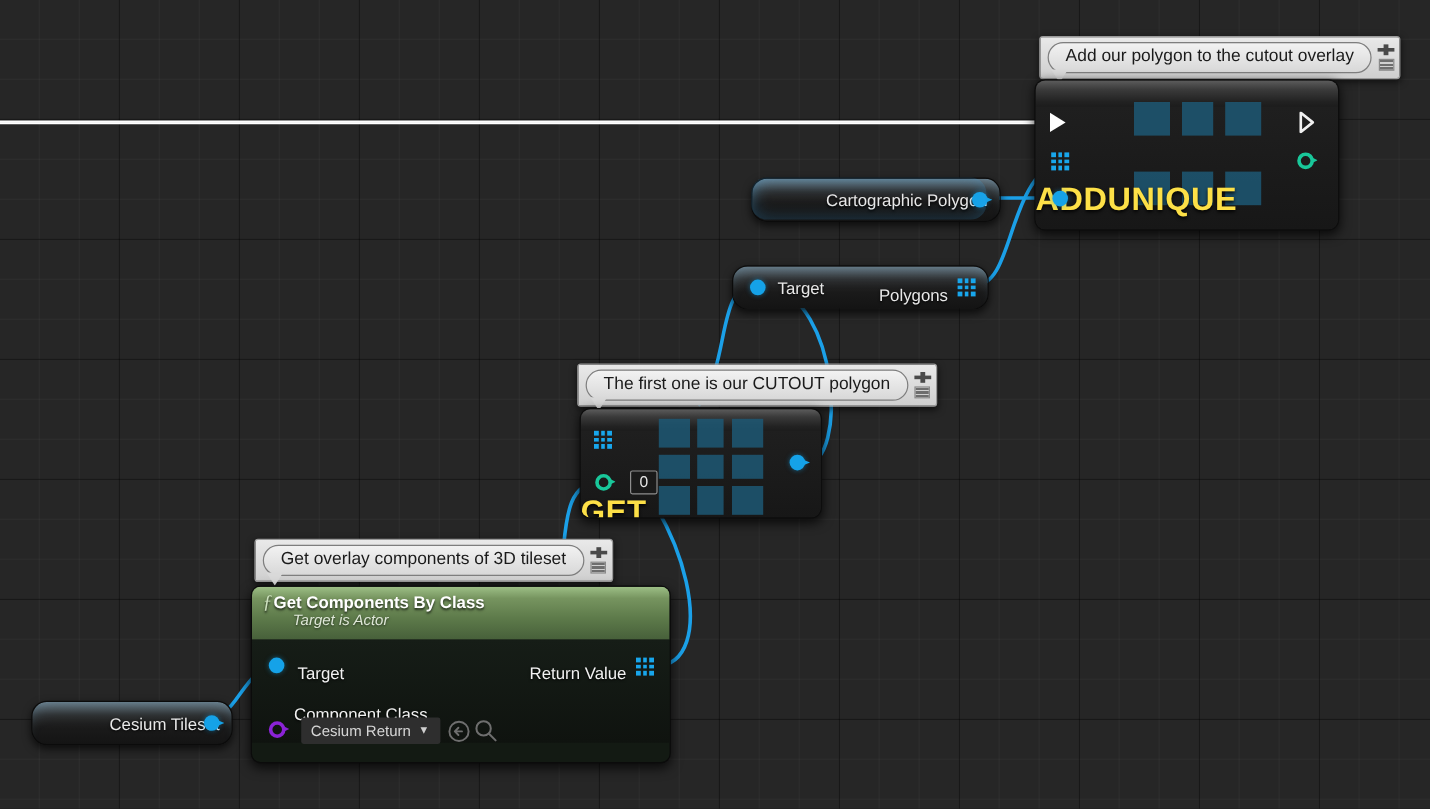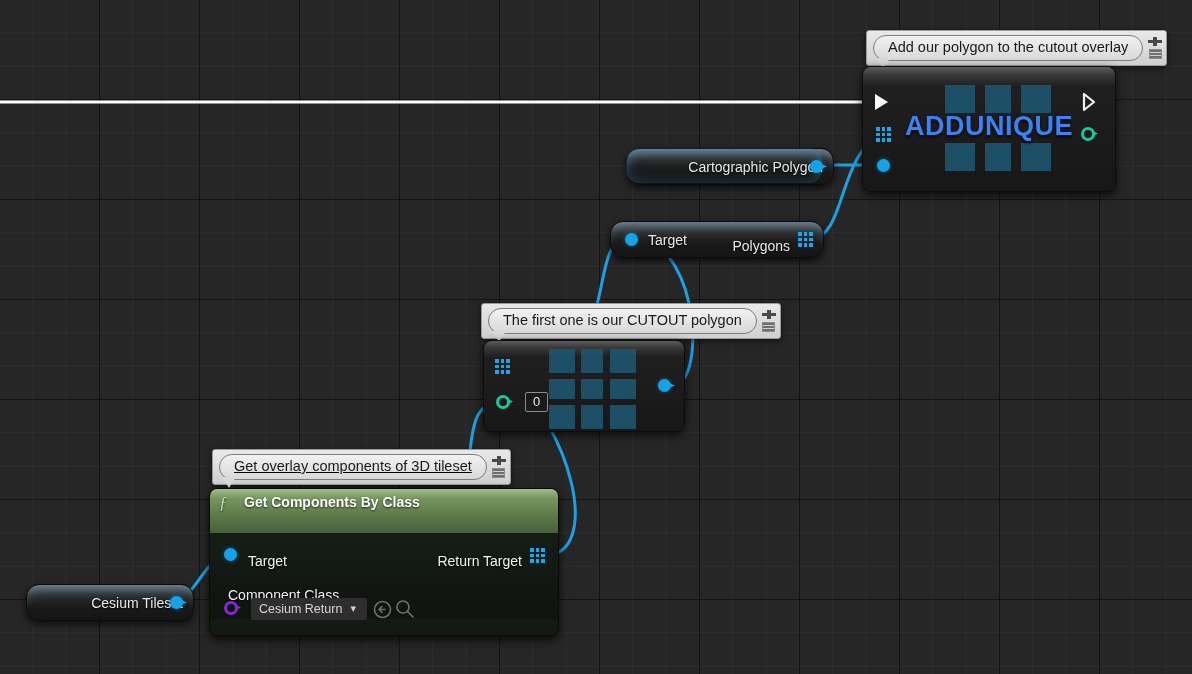--- a/index.html
+++ b/index.html
@@ -25,41 +25,41 @@
     border:1px solid #0d0d0d;overflow:hidden;}
 
   
   .bignode{background:#1c1c1c;}
   .bignode .topsheen{position:absolute;left:0;right:0;top:0;height:22px;
     background:linear-gradient(to bottom,#5c5c5c 0%,#3a3a3a 35%,#222 80%,#1c1c1c 100%);}
   .bignode .body{position:absolute;left:0;right:0;top:22px;bottom:0;
     background:linear-gradient(to bottom,#1f1f1f,#171717);}
   .watermark{position:absolute;inset:0;overflow:hidden;pointer-events:none;}
   .wm-cell{position:absolute;background:#1d5874;opacity:.85;}
-  .bigtitle{position:absolute;left:0;right:0;text-align:center;
-    font-weight:bold;color:#3b82f6;letter-spacing:.5px;
-    text-shadow:0 2px 3px rgba(0,0,0,.9);}
+  .bigtitle{position:absolute;left:0;right:0;text-align:left;
+    font-weight:bold;color:#fde047;letter-spacing:.5px;
+    text-shadow:0 2px 3px rgba(0,0,0,.9);margin-top:40px;}
 
   
   .pill{position:absolute;border-radius:13px;border:1px solid #0b0b0b;
     background:linear-gradient(to bottom,#4e4e4e 0%,#2a2a2a 30%,#1a1a1a 62%,#141414 100%);
     box-shadow:0 3px 7px rgba(0,0,0,.7),
       inset 0 14px 14px -12px rgba(150,215,255,.55);
     display:flex;align-items:center;color:#e8e8e8;font-size:14px;
     white-space:nowrap;}
   .pill .lbl{text-shadow:0 1px 2px #000;}
 
   
   .fnode{position:absolute;border-radius:8px;border:1px solid #0b0b0b;
     background:#131a13;box-shadow:0 4px 10px rgba(0,0,0,.75);overflow:hidden;}
   .fhead{position:relative;height:44px;
     background:linear-gradient(to bottom,#9dbf86 0%,#76945f 22%,#5d7a4a 60%,#47603a 100%);
     padding:5px 10px 0 10px;box-sizing:border-box;}
   .fhead .ftitle{color:#fff;font-size:14px;font-weight:bold;
-    text-shadow:0 1px 2px rgba(0,0,0,.7);margin-left:24px;line-height:16px;}
+    text-shadow:0 1px 2px rgba(0,0,0,.7);margin-left:8px;line-height:16px;}
   .fhead .fsub{color:#dfe8d8;font-size:12.5px;font-style:italic;
     text-shadow:0 1px 2px rgba(0,0,0,.6);margin-left:24px;line-height:15px;}
   .ficon{position:absolute;left:9px;top:5px;color:#cfe3c0;font-size:16px;
     font-style:italic;font-family:"Liberation Serif",serif;
     text-shadow:0 1px 2px rgba(0,0,0,.8);}
   .fbody{position:relative;background:linear-gradient(to bottom,#161d17,#0f130f);
     height:86px;}
   .frow{position:absolute;color:#f2f2f2;font-size:14px;text-shadow:0 1px 2px #000;}
 
   
@@ -238,20 +238,21 @@
       <span class="wm-cell" style="left:65px;top:8px;width:26px;height:24px;"></span>
       <span class="wm-cell" style="left:97px;top:8px;width:22px;height:24px;"></span>
       <span class="wm-cell" style="left:126px;top:8px;width:26px;height:24px;"></span>
       <span class="wm-cell" style="left:65px;top:38px;width:26px;height:20px;"></span>
       <span class="wm-cell" style="left:97px;top:38px;width:22px;height:20px;"></span>
       <span class="wm-cell" style="left:126px;top:38px;width:26px;height:20px;"></span>
       <span class="wm-cell" style="left:65px;top:64px;width:26px;height:24px;"></span>
       <span class="wm-cell" style="left:97px;top:64px;width:22px;height:24px;"></span>
       <span class="wm-cell" style="left:126px;top:64px;width:26px;height:24px;"></span>
     </div>
+    <div class="bigtitle" style="top:30px;font-size:26px;">GET</div>
   </div>
   <div class="pin" style="left:495px;top:359px;">
     <div class="pin-grid">
         <i></i>
         <i></i>
         <i></i>
         <i></i>
         <i></i>
         <i></i>
         <i></i>
@@ -260,38 +261,39 @@
       </div>
   </div>
   <div class="pin" style="left:496px;top:395px;">
     <div class="pin-circ"></div>
   </div>
   <div class="numbox" style="left:525px;top:392px;">0</div>
   <div class="pin" style="left:658px;top:379px;">
     <div class="pin-dot wired"></div>
   </div>
 
-  <div class="bubble" style="left:212px;top:449px;text-decoration:underline;">
+  <div class="bubble" style="left:212px;top:449px;">
     <div class="btext">Get overlay components of 3D tileset</div>
     <div class="bicons">
       <span class="bicon-pin"></span>
       <span class="bicon-grip"></span>
     </div>
   </div>
   <div class="btail" style="left:222px;top:477px;"></div>
 
   <div class="fnode" style="left:209px;top:488px;width:348px;height:146px;">
     <div class="fhead">
       <span class="ficon">ƒ</span>
       <div class="ftitle">Get Components By Class</div>
+      <div class="fsub">Target is Actor</div>
     </div>
     <div class="fbody">
       <div class="frow" style="left:38px;top:20px;">Target</div>
-      <div class="frow" style="right:36px;top:20px;">Return Target</div>
-      <div class="frow" style="left:18px;top:54px;">Component Class</div>
+      <div class="frow" style="right:36px;top:20px;">Return Value</div>
+      <div class="frow" style="left:35px;top:54px;">Component Class</div>
     </div>
   </div>
 
   <div class="pin" style="left:224px;top:548px;">
     <div class="pin-dot"></div>
   </div>
   <div class="pin" style="left:530px;top:548px;">
     <div class="pin-grid">
         <i></i>
         <i></i>

